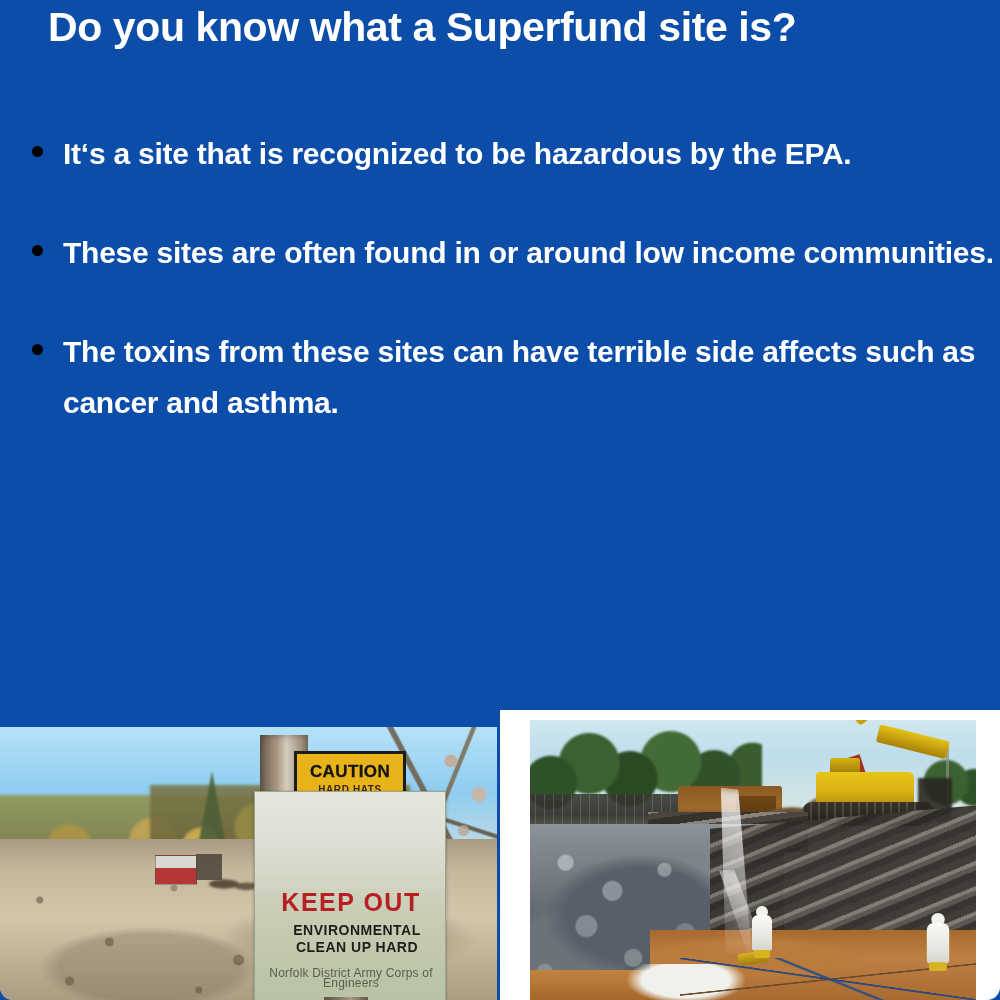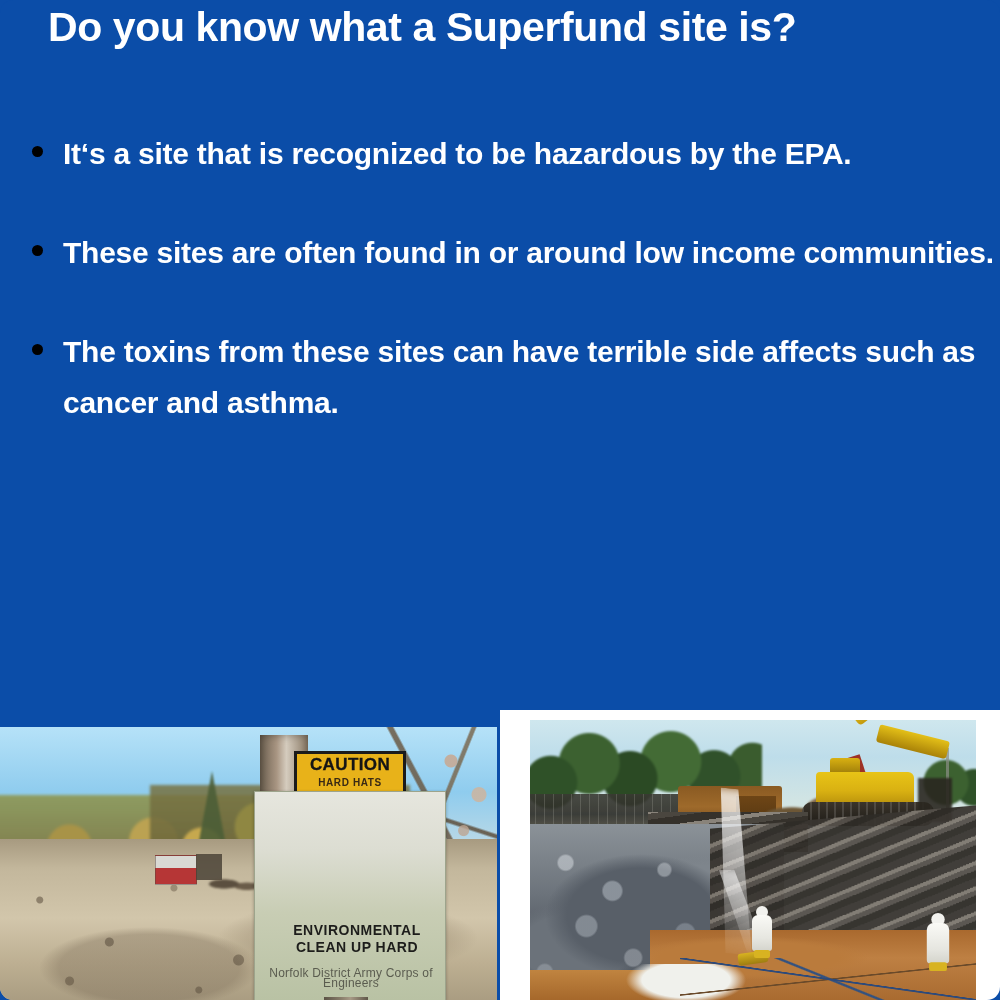--- a/index.html
+++ b/index.html
@@ -179,21 +179,21 @@
     position:absolute;
     left:246px; top:24px;
     width:206px; height:250px;
   }
   .sign-caution {
     position:absolute; left:48px; top:0px;
     width:112px; height:68px;
     background:#E8B219;
     border:3px solid #1B1B1B;
     text-align:center;
-    padding-top:1px;
+    padding-top:8px;
     overflow:hidden;
   }
   .sc-l1 {
     font-size:17px; font-weight:bold; color:#151515;
     letter-spacing:0.4px; line-height:20px;
     -webkit-text-stroke:0.3px #151515;
   }
   .sc-l2, .sc-l3 {
     font-size:10px; font-weight:bold; color:#3A2A14;
     letter-spacing:0.6px; line-height:15px;
@@ -518,20 +518,21 @@
 
       <div class="sign">
 
         <div class="sign-caution">
           <div class="sc-l1">CAUTION</div>
           <div class="sc-l2">HARD HATS</div>
           <div class="sc-l3">REQUIRED</div>
         </div>
 
         <div class="sign-main">
+          <div class="sign-keepout">KEEP OUT</div>
           <div class="sign-env">
             <div>ENVIRONMENTAL</div>
             <div>CLEAN UP HARD</div>
           </div>
           <div class="sign-credit">Norfolk District Army Corps of Engineers</div>
         </div>
 
         <div class="sign-post"></div>
       </div>
     </div>

